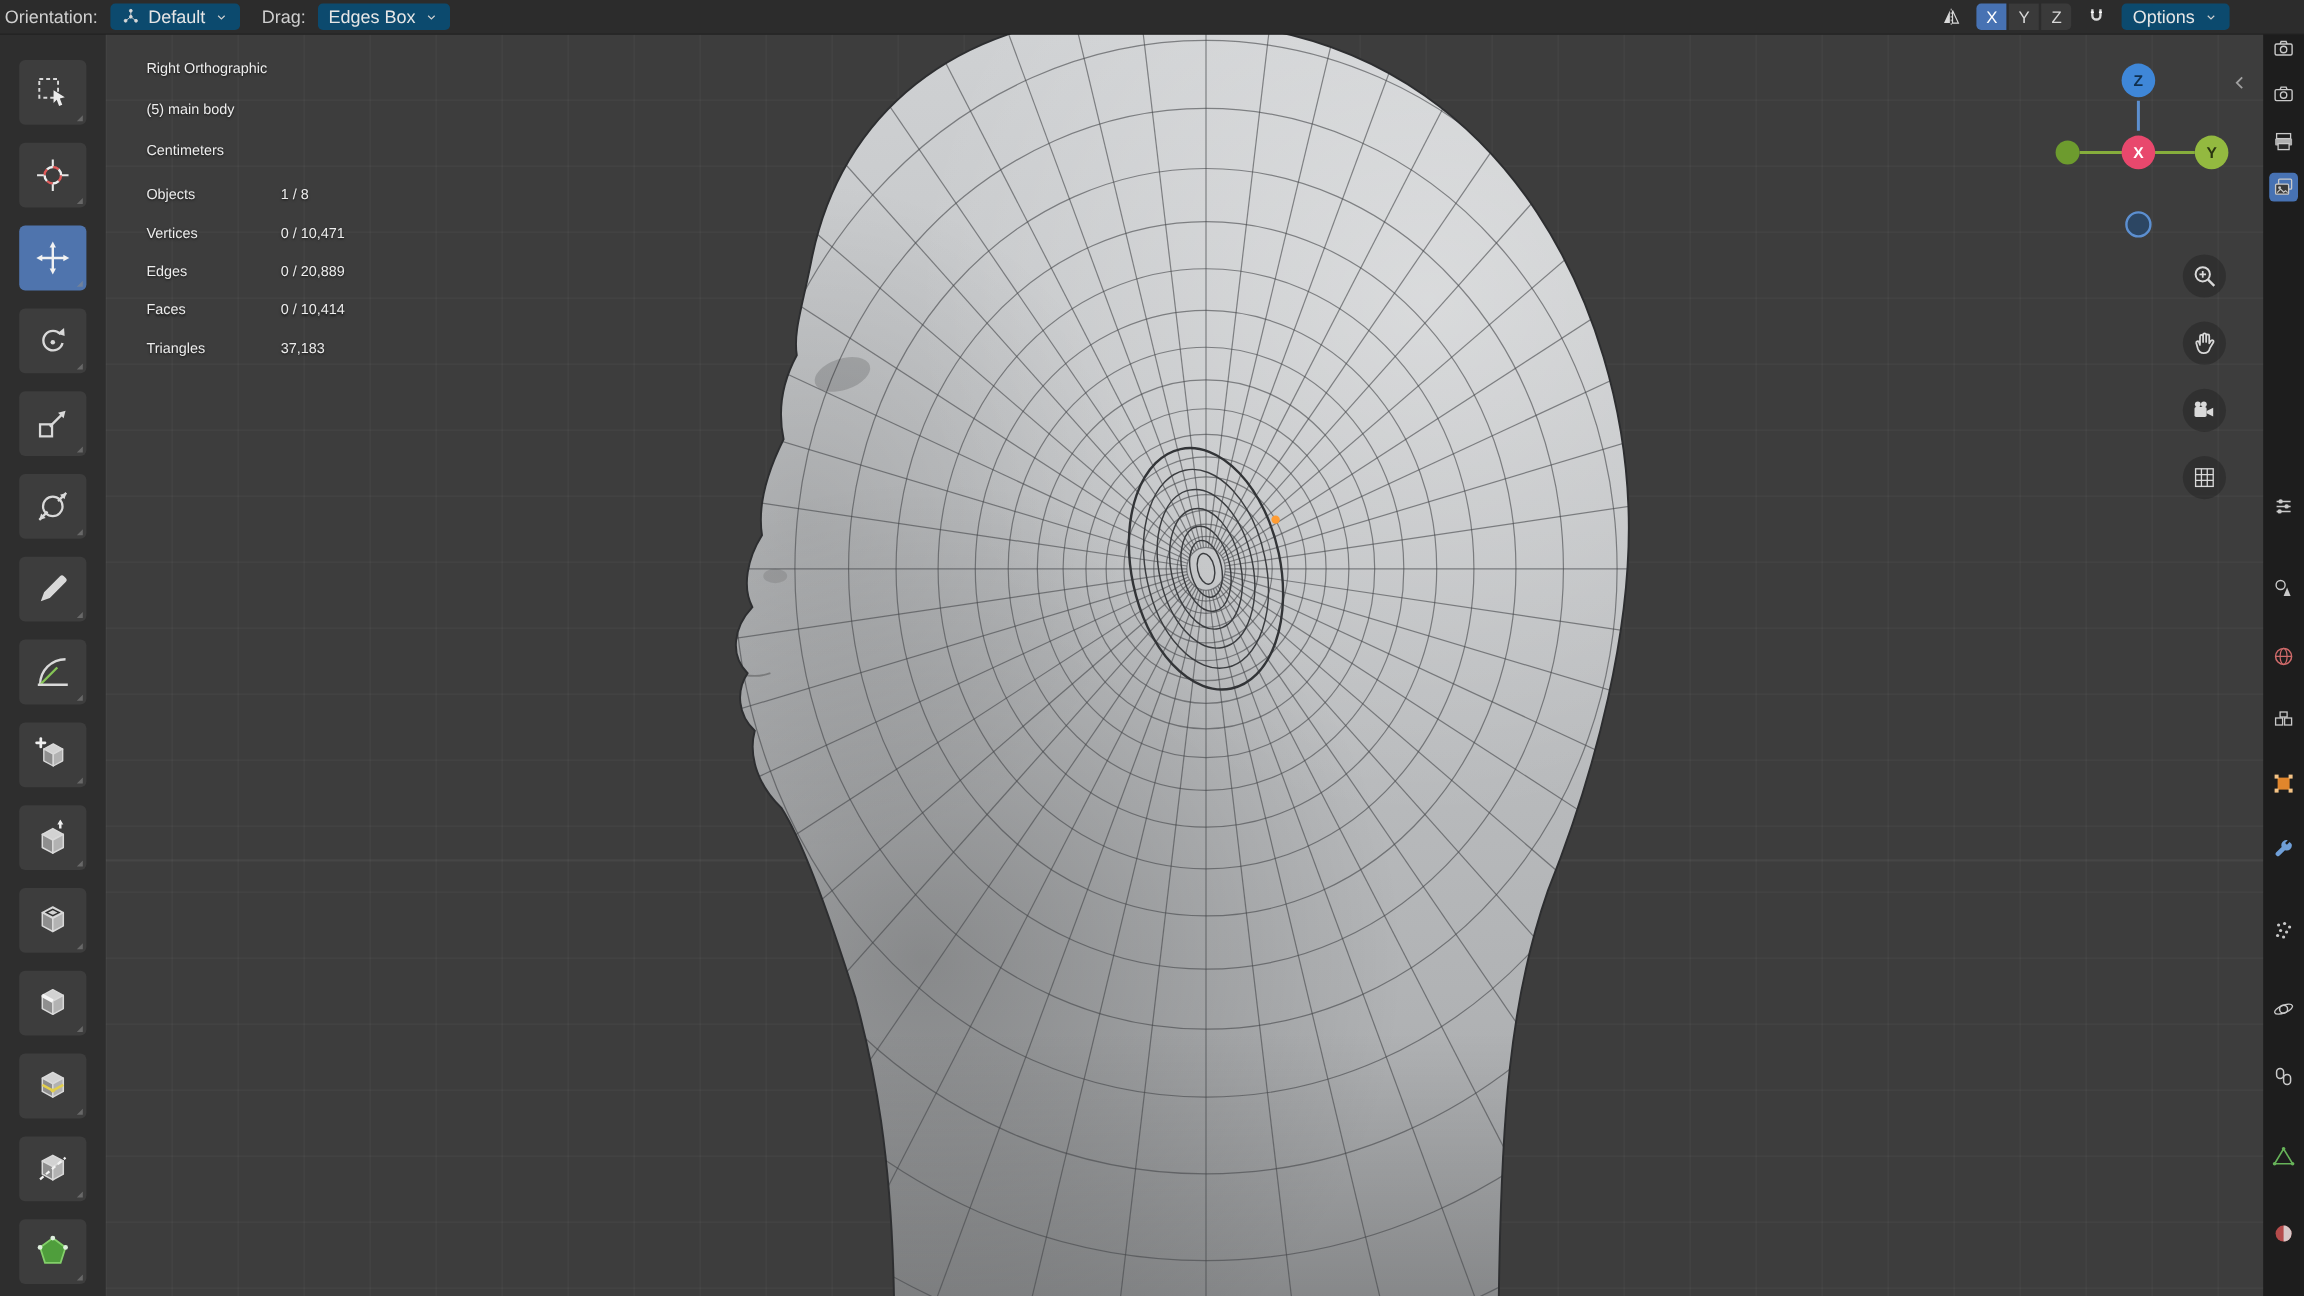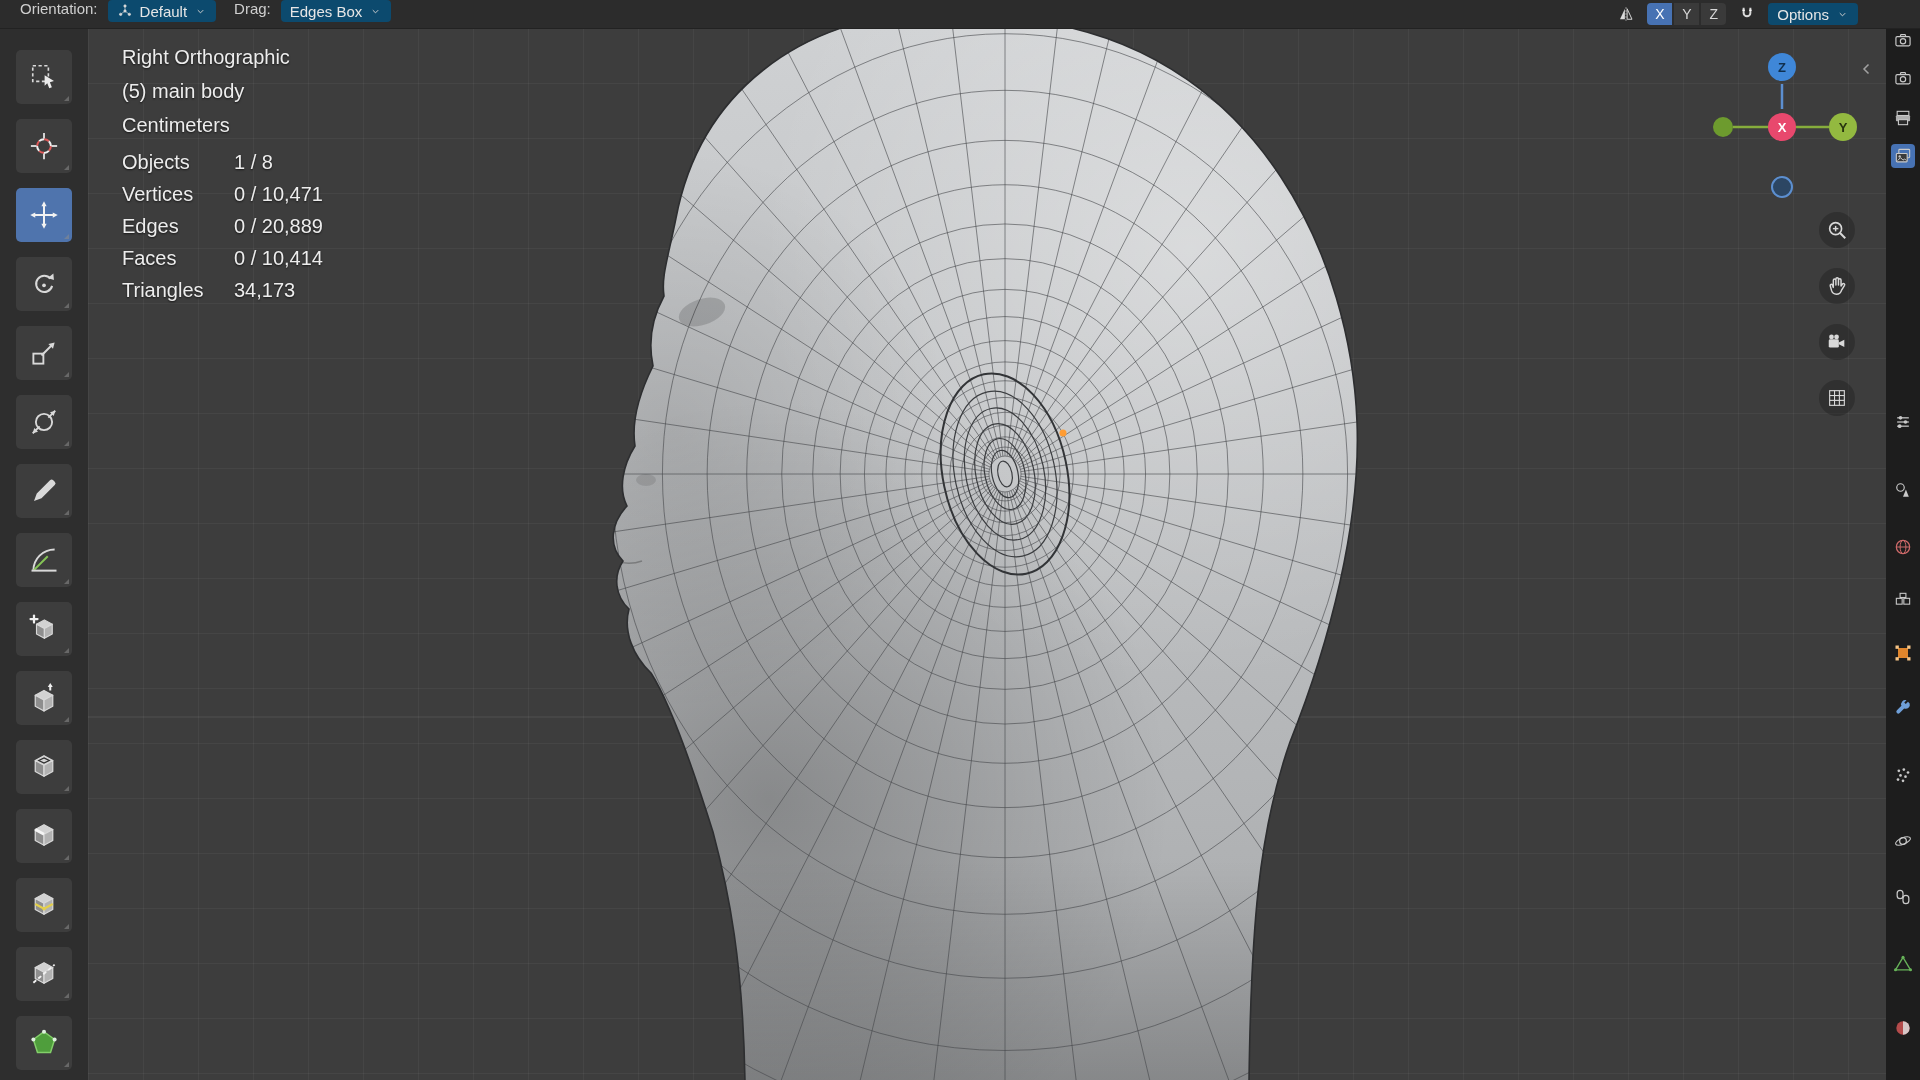--- a/index.html
+++ b/index.html
@@ -3,21 +3,21 @@
 <meta charset="utf-8">
 <style>
   * { box-sizing: border-box; }
   html,body { margin:0; padding:0; background:#303030; }
   body { width:1920px; height:1080px; overflow:hidden;
          font-family:"Liberation Sans","DejaVu Sans",sans-serif; }
   #stage { position:relative; width:1920px; height:1080px; overflow:hidden; background:#3d3d3d; }
 
   
   .topbar { position:absolute; left:0; top:0; right:0; height:28px; background:#2c2c2c;
-            display:flex; gap:10px; padding-left:20px; z-index:30;
+            display:flex; align-items:center; gap:10px; padding-left:4px; z-index:30;
             box-shadow:0 1px 0 #222; }
   .hlabel { color:#cfcfcf; font-size:15px; }
   .dd { height:22px; background:#0c4a6e; border-radius:4px; display:flex; align-items:center;
         gap:7px; padding:0 9px; color:#e6e6e6; font-size:15px; cursor:default; }
   .ico { display:flex; align-items:center; justify-content:center; }
   .topbar-right { margin-left:auto; margin-right:62px; display:flex; align-items:center; gap:12px; }
   .xyz { display:flex; gap:2px; }
   .tg { width:25px; height:22px; background:#3a3a3a; color:#d8d8d8; font-size:14px;
         display:flex; align-items:center; justify-content:center; }
   .tg:first-child { border-radius:4px 0 0 4px; }
@@ -28,21 +28,21 @@
   .viewport { position:absolute; left:88px; top:28px; right:34px; bottom:0;
               background-color:#3d3d3d;
               background-image:
                 linear-gradient(rgba(255,255,255,0.045) 1px, transparent 1px),
                 linear-gradient(90deg, rgba(255,255,255,0.045) 1px, transparent 1px);
               background-size:55px 55px; }
   #viewport-svg { position:absolute; left:0; top:0; width:1920px; height:1080px;
                   pointer-events:none; z-index:5; }
 
   .overlay { position:absolute; left:122px; top:40px; z-index:10; color:#ededed;
-             font-size:20px; text-shadow:0 1px 2px rgba(0,0,0,0.65); }
+             font-size:12px; text-shadow:0 1px 2px rgba(0,0,0,0.65); }
   .overlay .line { line-height:34px; }
   .stats { margin-top:4px; }
   .srow { display:flex; line-height:32px; }
   .srow .sl { width:112px; }
 
   
   #toolbar { position:absolute; left:0; top:28px; bottom:0; width:88px; background:#2e2e2e;
              z-index:20; display:flex; flex-direction:column; align-items:center;
              padding-top:22px; gap:15px; }
   .tool { width:56px; height:54px; border-radius:5px; background:#3d3d3d; position:relative;
@@ -279,21 +279,21 @@
       <div class="srow">
           <span class="sl">Edges</span>
           <span class="sv">0 / 20,889</span>
         </div>
       <div class="srow">
           <span class="sl">Faces</span>
           <span class="sv">0 / 10,414</span>
         </div>
       <div class="srow">
           <span class="sl">Triangles</span>
-          <span class="sv">34,173</span>
+          <span class="sv">37,183</span>
         </div>
     </div>
   </div>
 
   <div id="toolbar">
       <div class="tool">
         <svg viewBox="0 0 24 24" width="30" height="30">
           <rect x="3" y="3" width="12.5" height="12.5" fill="none" stroke="#d9d9d9" stroke-width="1.3" stroke-dasharray="2.6 2"></rect>
           <path d="M12.5 10.5 20 15.2 16.7 16.1 18.3 20.2 16.2 21 14.6 16.9 12.5 19Z" fill="#ececec"></path>
         </svg>

